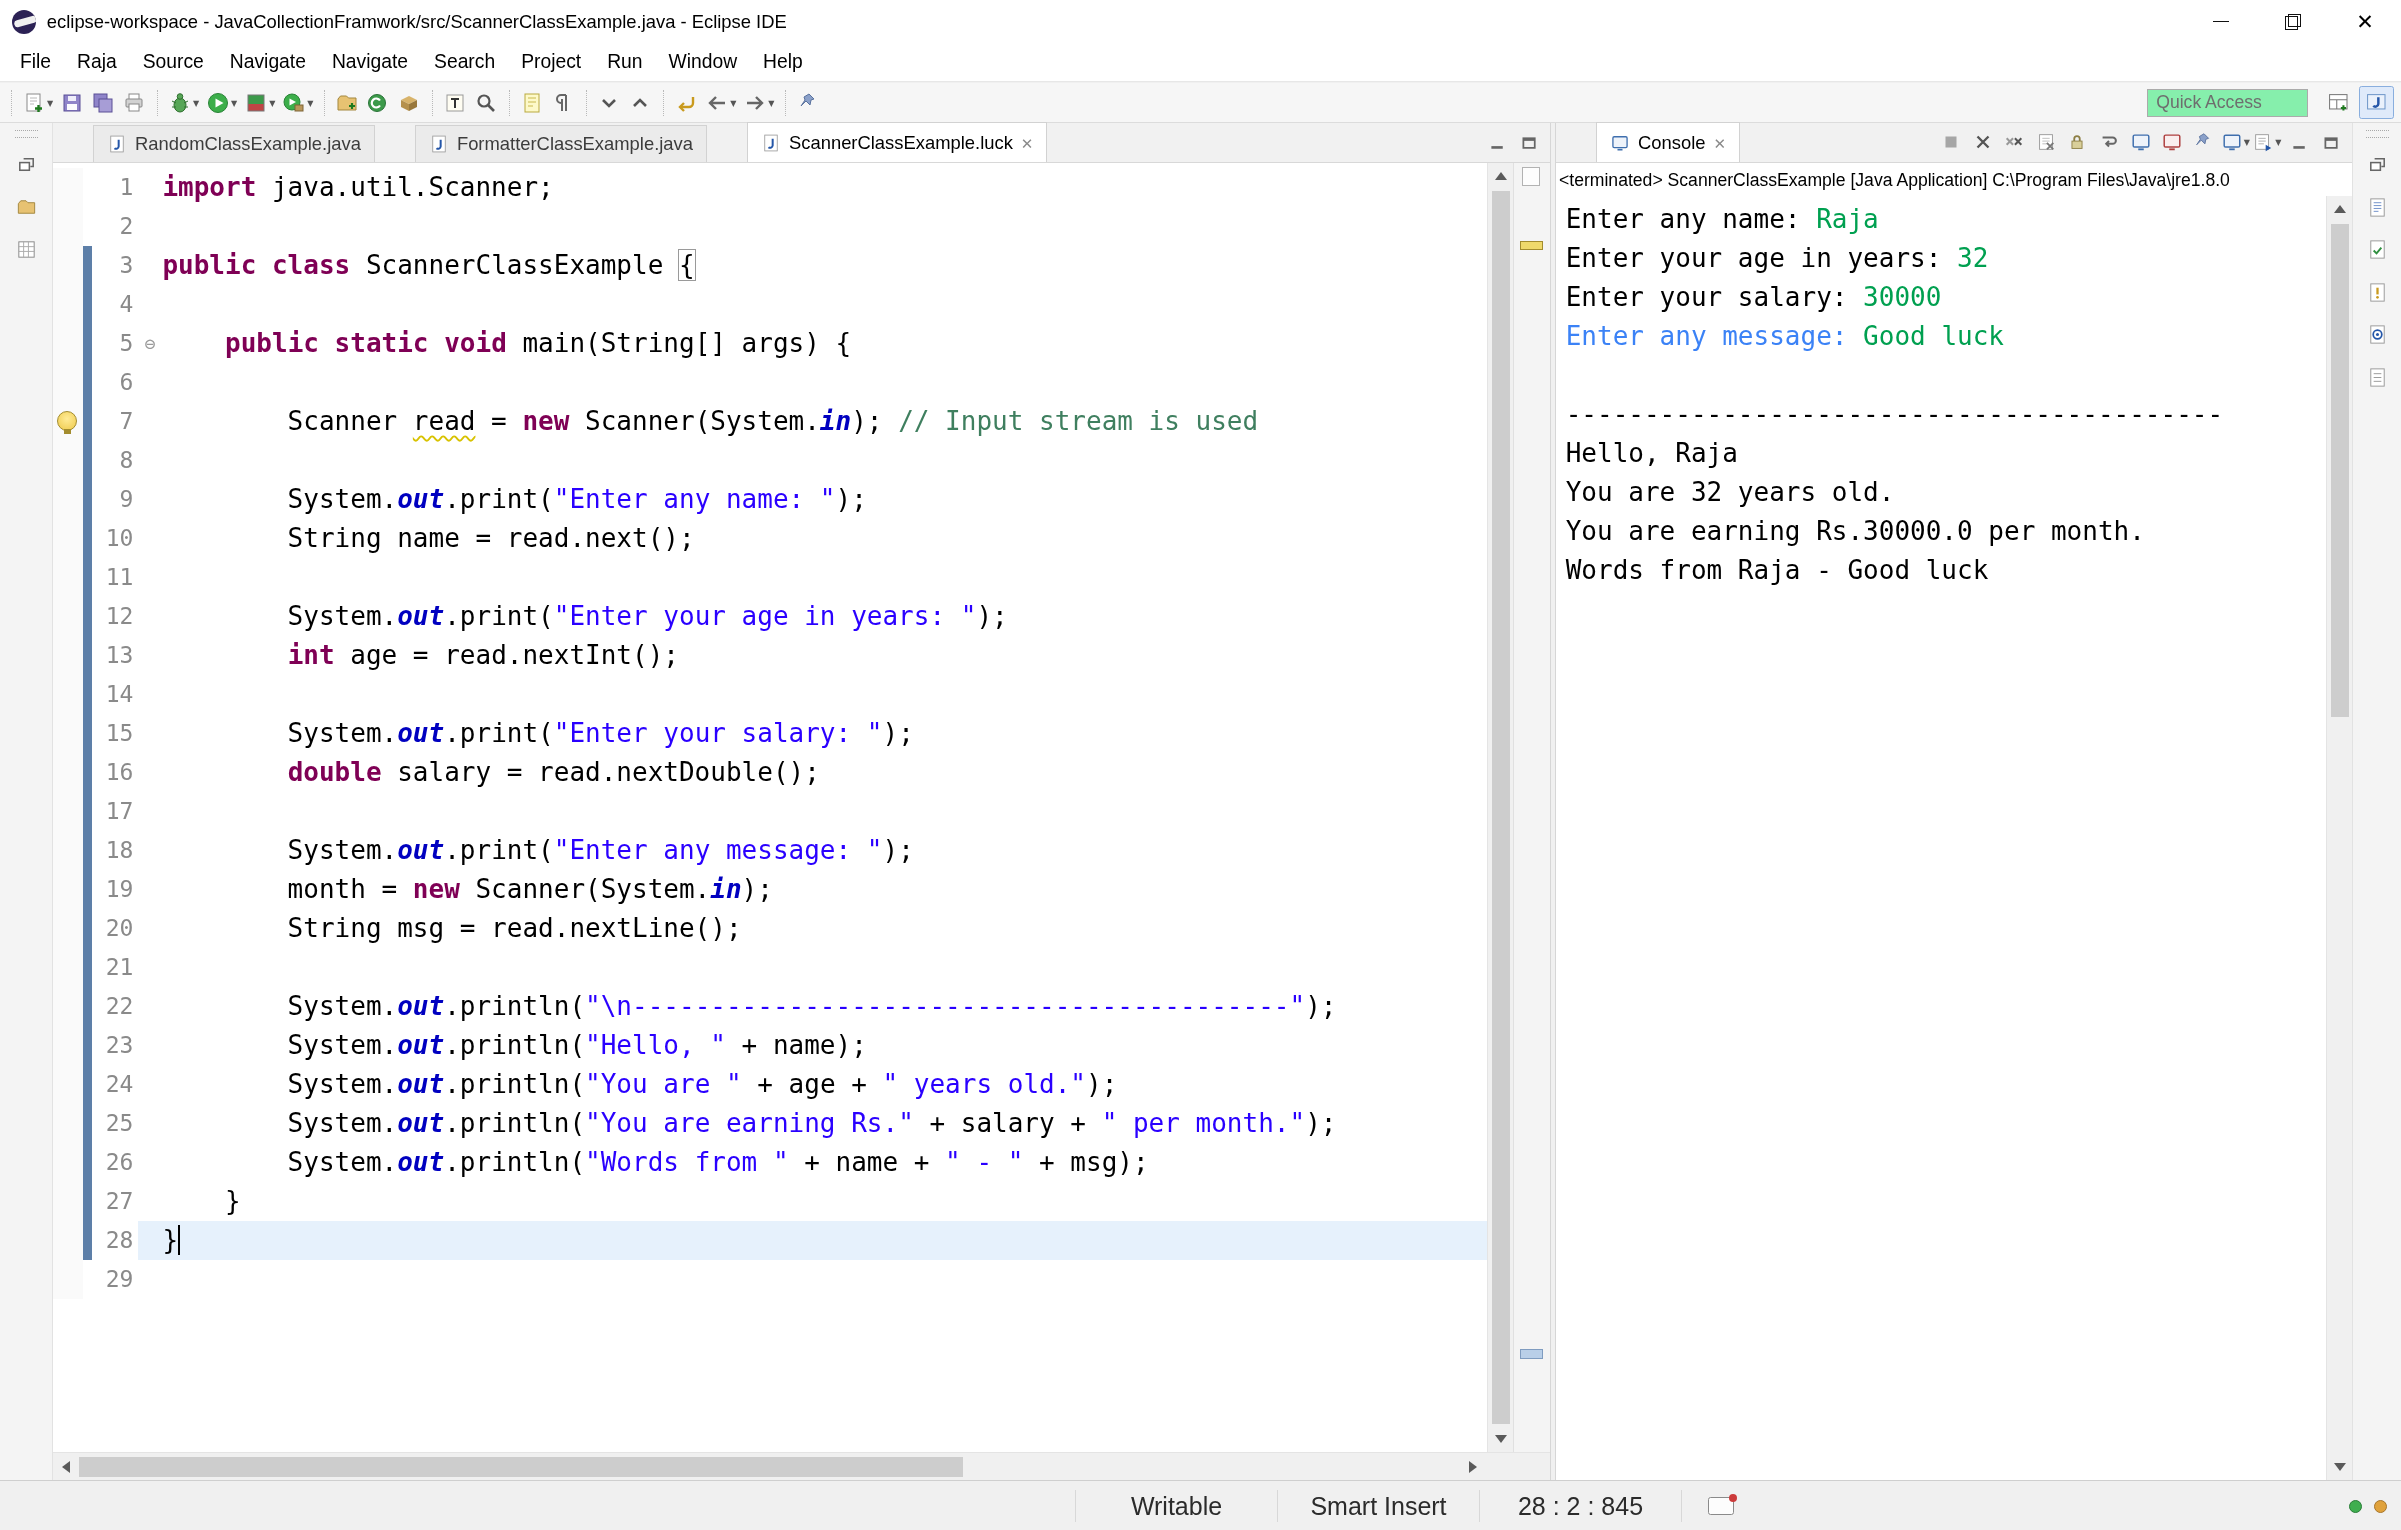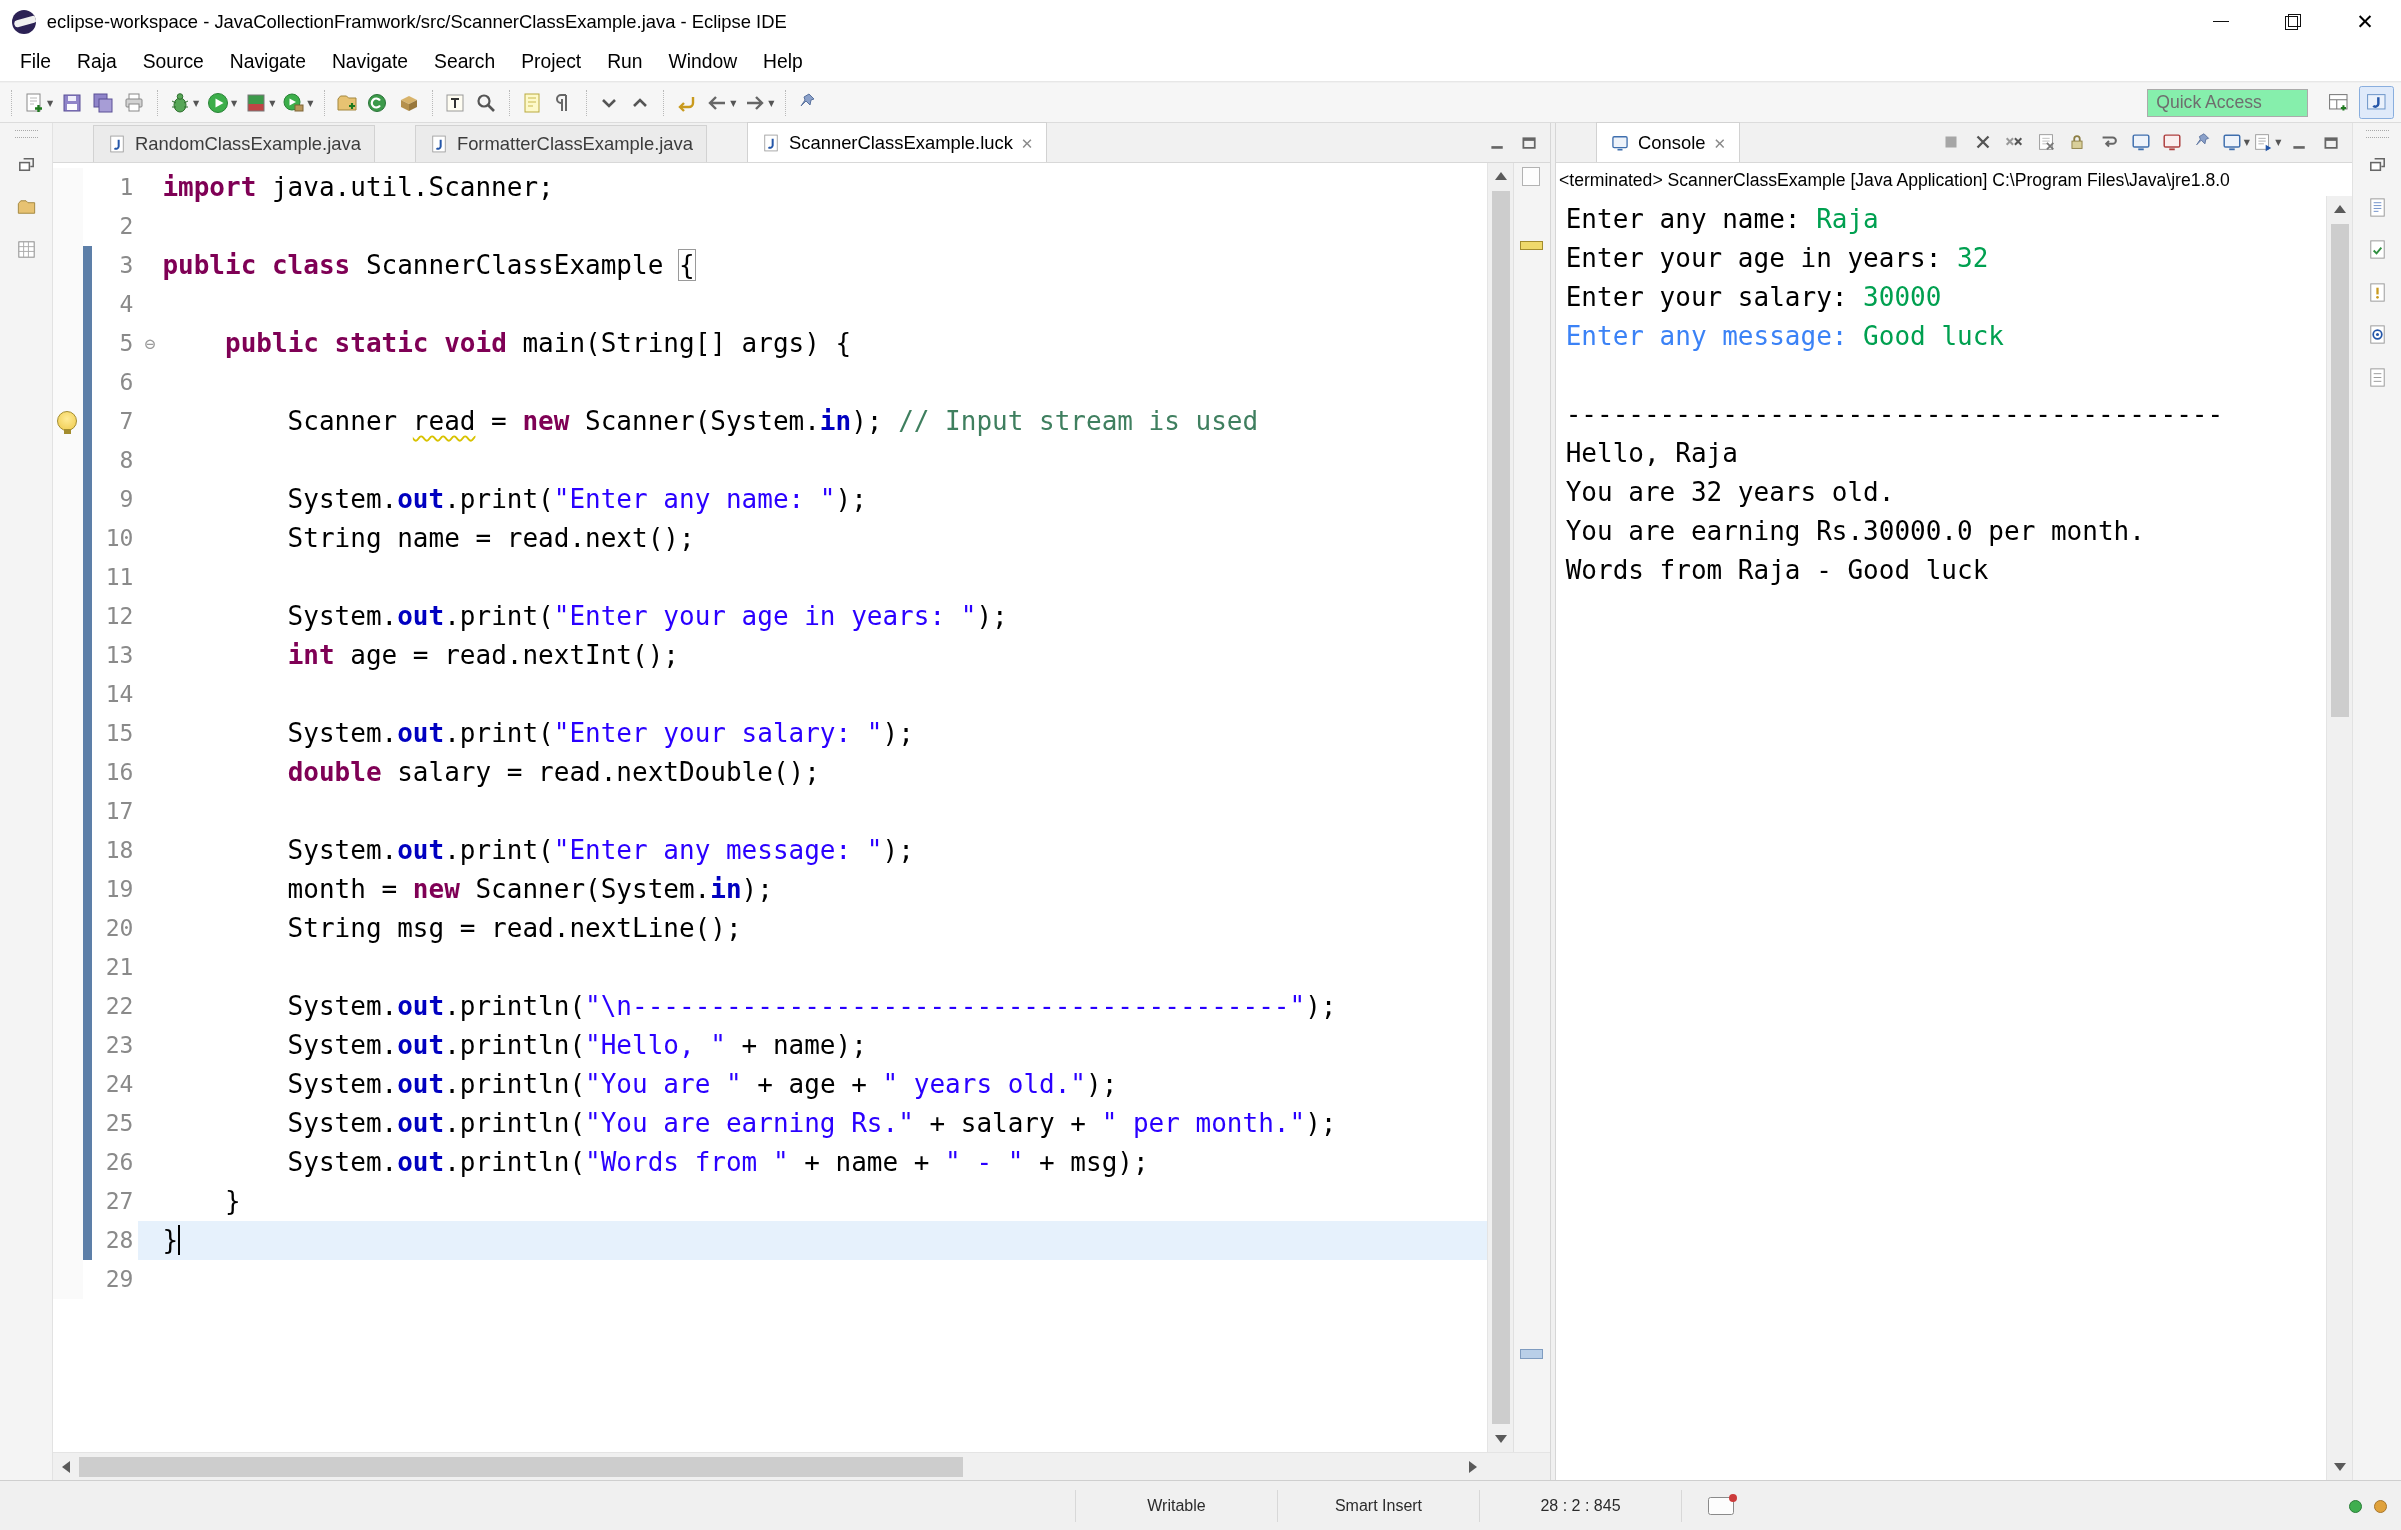--- a/index.html
+++ b/index.html
@@ -62,21 +62,21 @@
   .crow { display:flex; height:39px; font-family:"DejaVu Sans Mono",monospace; font-size:26px; line-height:39px; }
   .c-annot { width:30px; flex:none; position:relative; background:#fafafa;}
   .c-diff { width:8.8px; flex:none; }
   .c-diff.on { background:#5d7fa8; }
   .c-num { width:46px; flex:none; text-align:right; padding-right:4.4px; color:#8a8a8a; font-size:23px; }
   .c-fold { width:24.6px; flex:none; color:#9a9a9a; font-size:18.4px; text-align:center; }
   .c-fold.minus::before { content:"⊖"; }
   .c-code { flex:1; white-space:pre; }
   .crow.current .c-code, .crow.current .c-fold { background:#e6f1fc; }
   .tk-k { font-weight:bold; }
-  .tk-f { font-weight:bold; }
+  .tk-f { font-weight:bold; font-style:italic; }
   .tk-w { text-decoration:underline wavy #d8c200 1.8px; text-underline-offset:5.3px; }
   .tk-b { outline:1.3px solid #9a9a9a; outline-offset:-0.9px; }
   .caret { display:inline-block; width:2.2px; height:30px; background:#000; vertical-align:-6.1px; }
   .warn-icon { position:absolute; left:4.4px; top:8.8px; width:20px; height:20px; border-radius:50%;
     background:radial-gradient(circle at 50% 38%, #ffeb96, #eec94a); border:0.9px solid #a38c2e; }
   .warn-icon::after { content:""; position:absolute; left:6.1px; bottom:-3.5px; width:6.1px; height:4.4px; background:#a38c2e; }
 
   
   .vsb { width:26px; flex:none; background:#f0f0f0; border-left:0.9px solid #e4e4e4; display:flex; flex-direction:column; }
   .sb-arr { height:26px; flex:none; display:flex; align-items:center; justify-content:center; }
@@ -99,21 +99,21 @@
   
   .ctoolbar { margin-left:auto; display:flex; align-items:center; gap:2.6px; padding:0 7px 5.3px 0; }
   .cbtn { width:29px; height:30px; display:flex; align-items:center; justify-content:center; }
   .cbtn svg { width:22px; height:22px; }
   .term-line { height:33px; flex:none; font-size:17.6px; padding:7px 0 0 3px; white-space:nowrap; overflow:hidden; color:#000; }
   .console-body { flex:1; display:flex; min-height:0; }
   .console-text { flex:1; overflow:hidden; padding:3.5px 0 0 9.7px; font-family:"DejaVu Sans Mono",monospace; font-size:26px; line-height:39px; }
   .cline { white-space:pre; height:39px; }
 
   
-  .statusbar { position:absolute; left:0; right:0; bottom:0; height:51px; background:#f0f0f0; border-top:0.9px solid #cfcfcf; display:flex; align-items:center; font-size:16px; color:#2b2b2b; }
+  .statusbar { position:absolute; left:0; right:0; bottom:0; height:51px; background:#f0f0f0; border-top:0.9px solid #cfcfcf; display:flex; align-items:center; font-size:25px; color:#2b2b2b; }
   .sb-gap { width:1075px; flex:none; }
   .scell { min-width:202px; height:32px; display:flex; align-items:center; justify-content:center; border-left:0.9px solid #d8d8d8; padding:0 21px; white-space:nowrap; }
   .scell:last-of-type { border-right:0.9px solid #d8d8d8; }
   .kbd-icon { width:26px; height:17.6px; border:1.4px solid #8a8a8a; border-radius:2.6px; background:#fdfdfd; position:relative; }
   .kbd-icon::after { content:""; position:absolute; right:-4.4px; top:-4.4px; width:8px; height:8px; border-radius:50%; background:#cc3b3b; }
   .sb-right { margin-left:auto; display:flex; align-items:center; gap:12.3px; padding-right:14px; }
   .led-green { width:13px; height:13px; border-radius:50%; background:#3fae4f; border:0.9px solid #2a7d38; }
   .led-amber { width:13px; height:13px; border-radius:50%; background:#e0a23c; border:0.9px solid #a8762a; }
 </style>
 </head>

